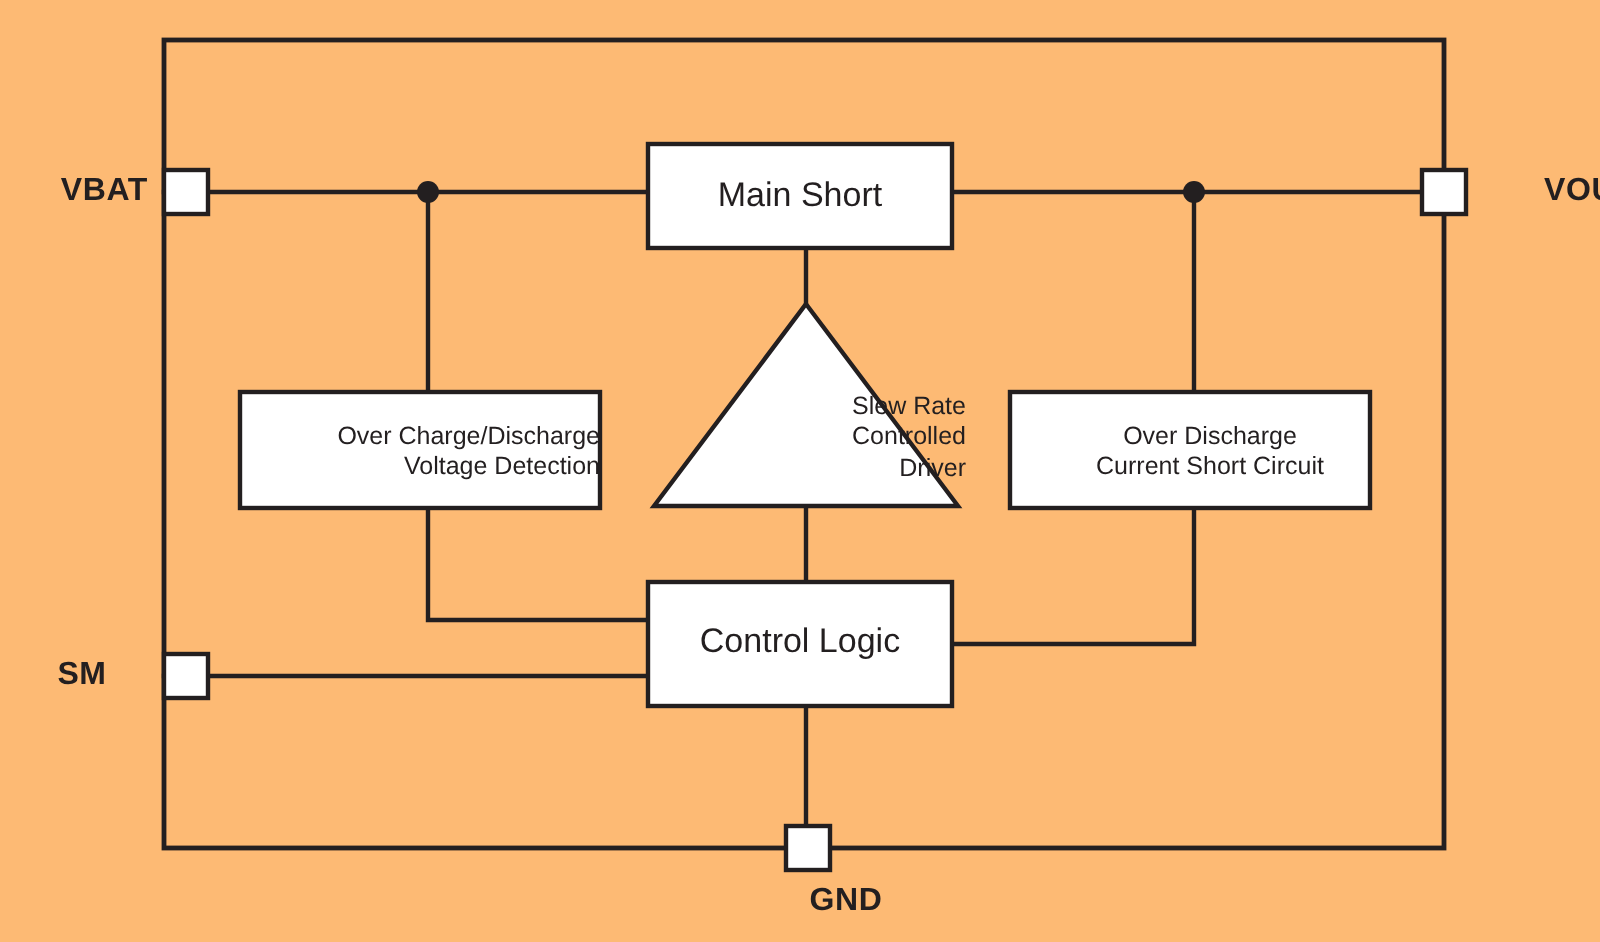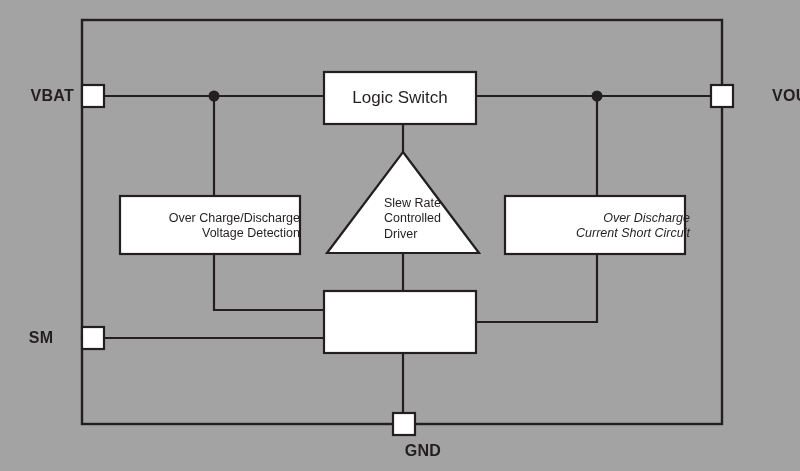--- a/index.html
+++ b/index.html
@@ -4,21 +4,21 @@
 <style>
   html, body {
     margin: 0;
     padding: 0;
     background: #ffffff;
   }
   #canvas {
     position: relative;
     width: 800px;
     height: 471px;
-    background: #a3a3a3;
+    background: #fdba74;
     font-family: "Liberation Sans", sans-serif;
     overflow: hidden;
   }
   svg.diagram {
     position: absolute;
     left: 0;
     top: 0;
     width: 800px;
     height: 471px;
   }
@@ -130,26 +130,27 @@
   </svg>
 
   <div class="lbl pin-label" style="left:8px; top:87px; width:66px; text-align:right;">VBAT</div>
 
   <div class="lbl pin-label" style="left:756px; top:87px;margin-left:16px;">VOUT</div>
 
   <div class="lbl pin-label" style="left:8px; top:329px; width:66px; text-align:center;">SM</div>
 
   <div class="lbl pin-label" style="left:393px; top:442px; width:60px; text-align:center;">GND</div>
 
-  <div class="lbl block-text block-text-big" style="left:324px; top:88px; width:152px; text-align:center;">Logic Switch</div>
+  <div class="lbl block-text block-text-big" style="left:324px; top:88px; width:152px; text-align:center;">Main Short</div>
 
   <div class="lbl block-text" style="left:130px; top:211px; width:170px; text-align:right;">Over Charge/Discharge
 Voltage Detection</div>
 
-  <div class="lbl tri-text" style="left:384px; top:196px; width:120px; text-align:left;">Slew Rate
+  <div class="lbl tri-text" style="left:363px; top:196px; width:120px; text-align:right;">Slew Rate
 Controlled
 Driver</div>
 
-  <div class="lbl block-text" style="left:520px; top:211px; width:170px; text-align:right;font-style:italic;">Over Discharge
+  <div class="lbl block-text" style="left:520px; top:211px; width:170px; text-align:center;">Over Discharge
 Current Short Circuit</div>
 
+  <div class="lbl block-text block-text-big" style="left:324px; top:311px; width:152px; text-align:center;">Control Logic</div>
 
 </div>
 
 </body></html>

